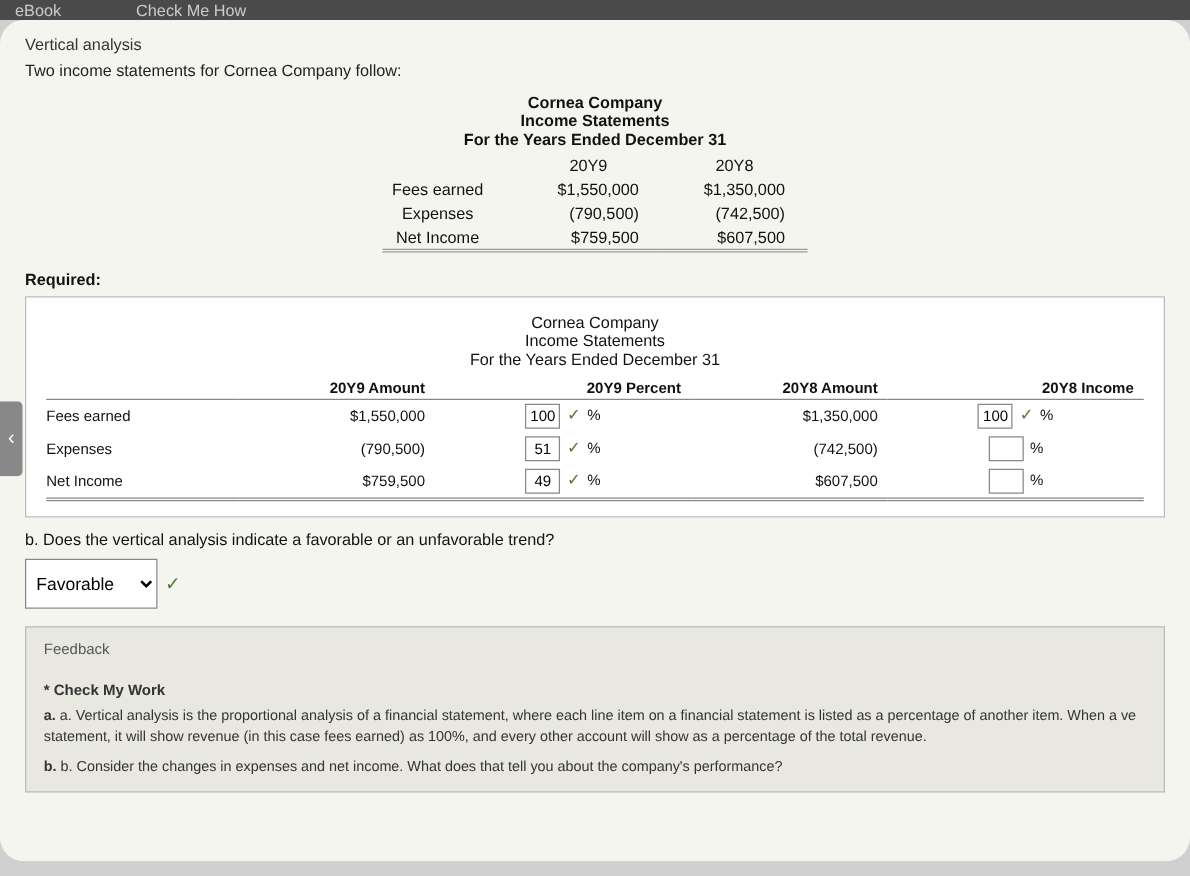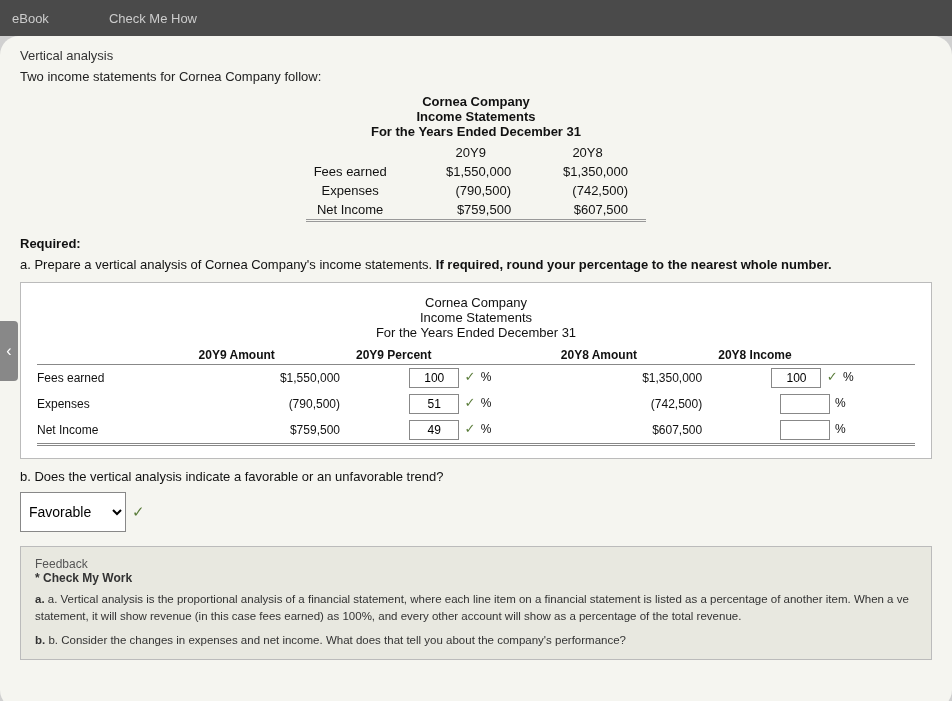--- a/index.html
+++ b/index.html
@@ -10,21 +10,21 @@
       color: #111;
     }
 
     .top-bar {
       background: #4a4a4a;
       color: #ccc;
       display: flex;
       align-items: center;
       padding: 4px 12px;
       gap: 60px;
-      height: 36px;
+      height: 16px;
     }
 
     .top-bar span {
       font-size: 13px;
     }
 
     .show-me-how {
       color: #ccc;
       font-size: 13px;
     }
@@ -132,21 +132,21 @@
 
     .va-table {
       width: 100%;
       border-collapse: collapse;
       margin-top: 6px;
     }
 
     .va-table th {
       font-size: 12px;
       font-weight: bold;
-      text-align: left;
+      text-align: right;
       padding: 2px 8px;
       border-bottom: 1px solid #888;
     }
 
     .va-table th.left-align {
       text-align: left;
     }
 
     .va-table td {
       font-size: 12px;
@@ -164,21 +164,21 @@
       min-width: 80px;
     }
 
     .va-table td.percent-cell {
       text-align: center;
       min-width: 120px;
     }
 
     .input-box {
       display: inline-block;
-      width: 50px;
+      width: 28px;
       height: 20px;
       border: 1px solid #888;
       background: #fff;
       text-align: center;
       font-size: 12px;
       vertical-align: middle;
     }
 
     .check-icon {
       color: #5a7c3a;
@@ -225,21 +225,21 @@
     .feedback-box {
       background: #e8e8e0;
       border: 1px solid #bbb;
       padding: 10px 14px;
       margin-top: 4px;
     }
 
     .feedback-title {
       font-size: 12px;
       color: #555;
-      margin-bottom: 0;
+      margin-bottom: 19px;
     }
 
     .check-my-work {
       font-size: 12px;
       font-weight: bold;
       margin-bottom: 6px;
       color: #333;
     }
 
     .feedback-text {
@@ -318,24 +318,20 @@
           <td>Net Income</td>
           <td class="amount">$759,500</td>
           <td class="amount">$607,500</td>
         </tr>
       </tbody>
     </table>
   </div>
 
   <div class="required-label">Required:</div>
 
-  <div class="instruction-a">
-    <span>a. Prepare a vertical analysis of Cornea Company's income statements.</span>
-    <strong>If required, round your percentage to the nearest whole number.</strong>
-  </div>
 
   <div class="va-table-wrapper">
     <div class="va-company-header">
       <div class="company-name">Cornea Company</div>
       <div class="statement-title">Income Statements</div>
       <div class="period">For the Years Ended December 31</div>
     </div>
     <table class="va-table">
       <thead>
         <tr>

